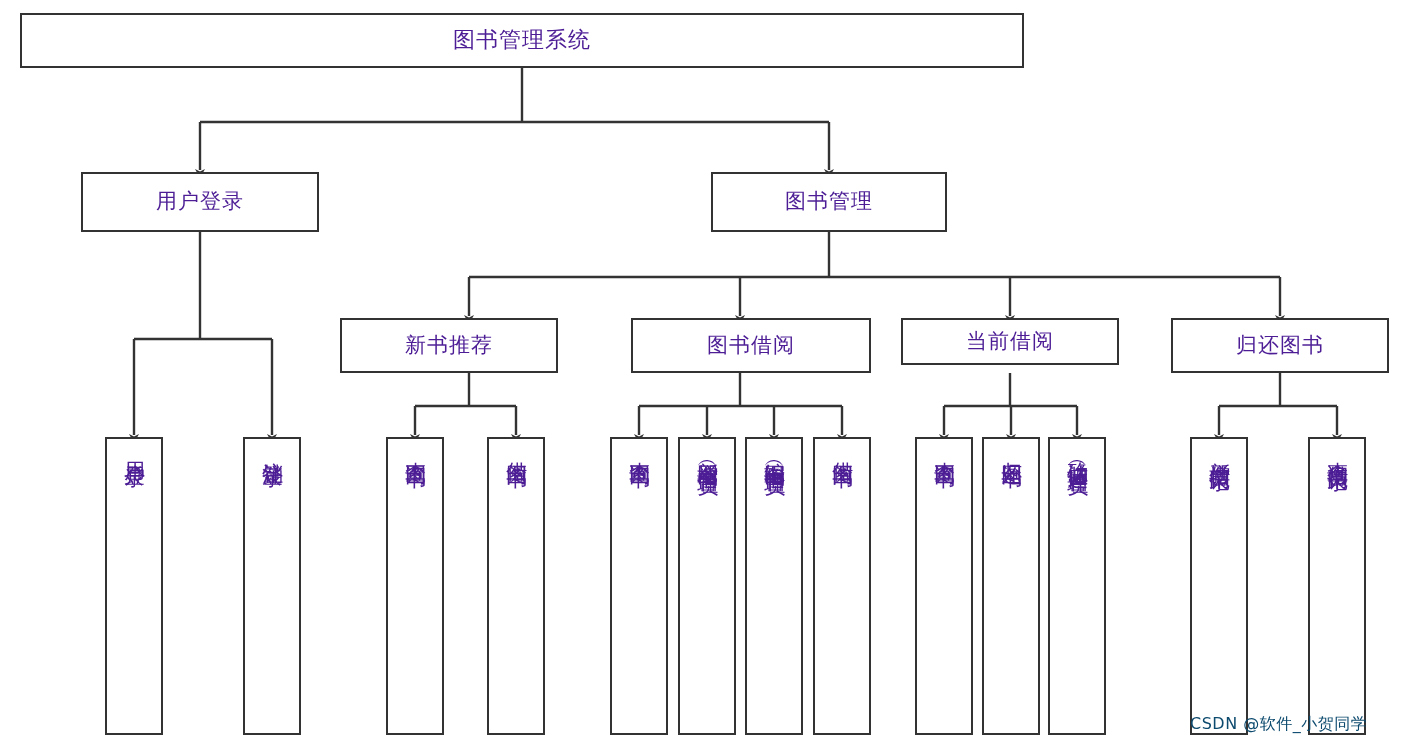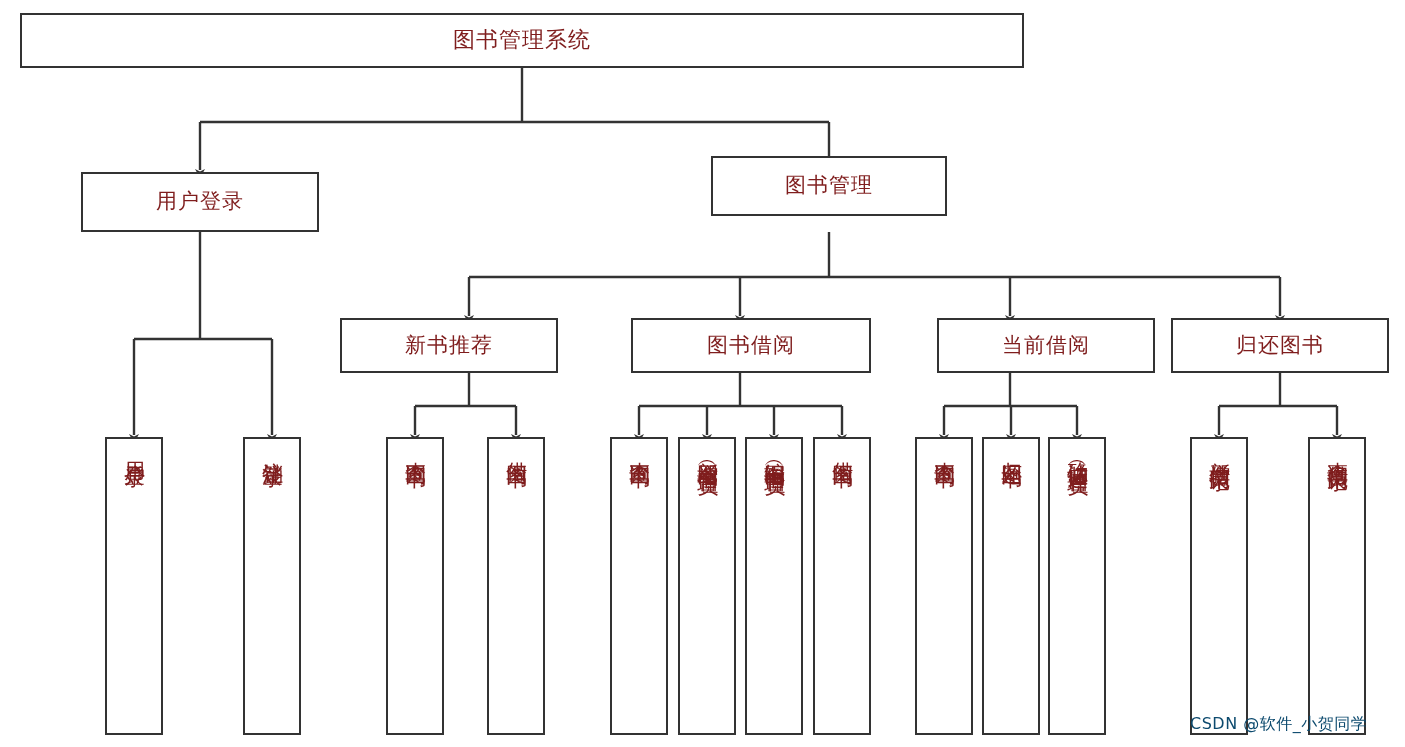--- a/index.html
+++ b/index.html
@@ -28,21 +28,21 @@
     pointer-events: none;
   }
   .node {
     position: absolute;
     box-sizing: border-box;
     background: #ffffff;
     border: 2px solid #333333;
     display: flex;
     align-items: center;
     justify-content: center;
-    color: #7f1d1d;
+    color: #4c1d95;
   }
   .node.horizontal .node-label {
     writing-mode: horizontal-tb;
     font-size: 21px;
     line-height: 1.1;
     letter-spacing: 1px;
     white-space: nowrap;
   }
   .node.vertical {
     align-items: flex-start;
@@ -118,30 +118,30 @@
       </g>
   </svg>
 
   <div id="node-layer">
       <div class="node horizontal root" style="left: 20px; top: 13px; width: 1004px; height: 55px;">
         <span class="node-label">图书管理系统</span>
       </div>
       <div class="node horizontal" style="left: 81px; top: 172px; width: 238px; height: 60px;">
         <span class="node-label">用户登录</span>
       </div>
-      <div class="node horizontal" style="left: 711px; top: 156px; width: 236px; height: 60px;">
+      <div class="node horizontal" style="left: 711px; top: 172px; width: 236px; height: 60px;">
         <span class="node-label">图书管理</span>
       </div>
       <div class="node horizontal" style="left: 340px; top: 318px; width: 218px; height: 55px;">
         <span class="node-label">新书推荐</span>
       </div>
       <div class="node horizontal" style="left: 631px; top: 318px; width: 240px; height: 55px;">
         <span class="node-label">图书借阅</span>
       </div>
-      <div class="node horizontal" style="left: 901px; top: 318px; width: 218px; height: 55px; margin-left: 36px;">
+      <div class="node horizontal" style="left: 901px; top: 318px; width: 218px; height: 47px;">
         <span class="node-label">当前借阅</span>
       </div>
       <div class="node horizontal" style="left: 1171px; top: 318px; width: 218px; height: 55px;">
         <span class="node-label">归还图书</span>
       </div>
       <div class="node vertical" style="left: 105px; top: 437px; width: 58px; height: 298px;">
         <span class="node-label">用户登录</span>
       </div>
       <div class="node vertical" style="left: 243px; top: 437px; width: 58px; height: 298px;">
         <span class="node-label">注销登录</span>

